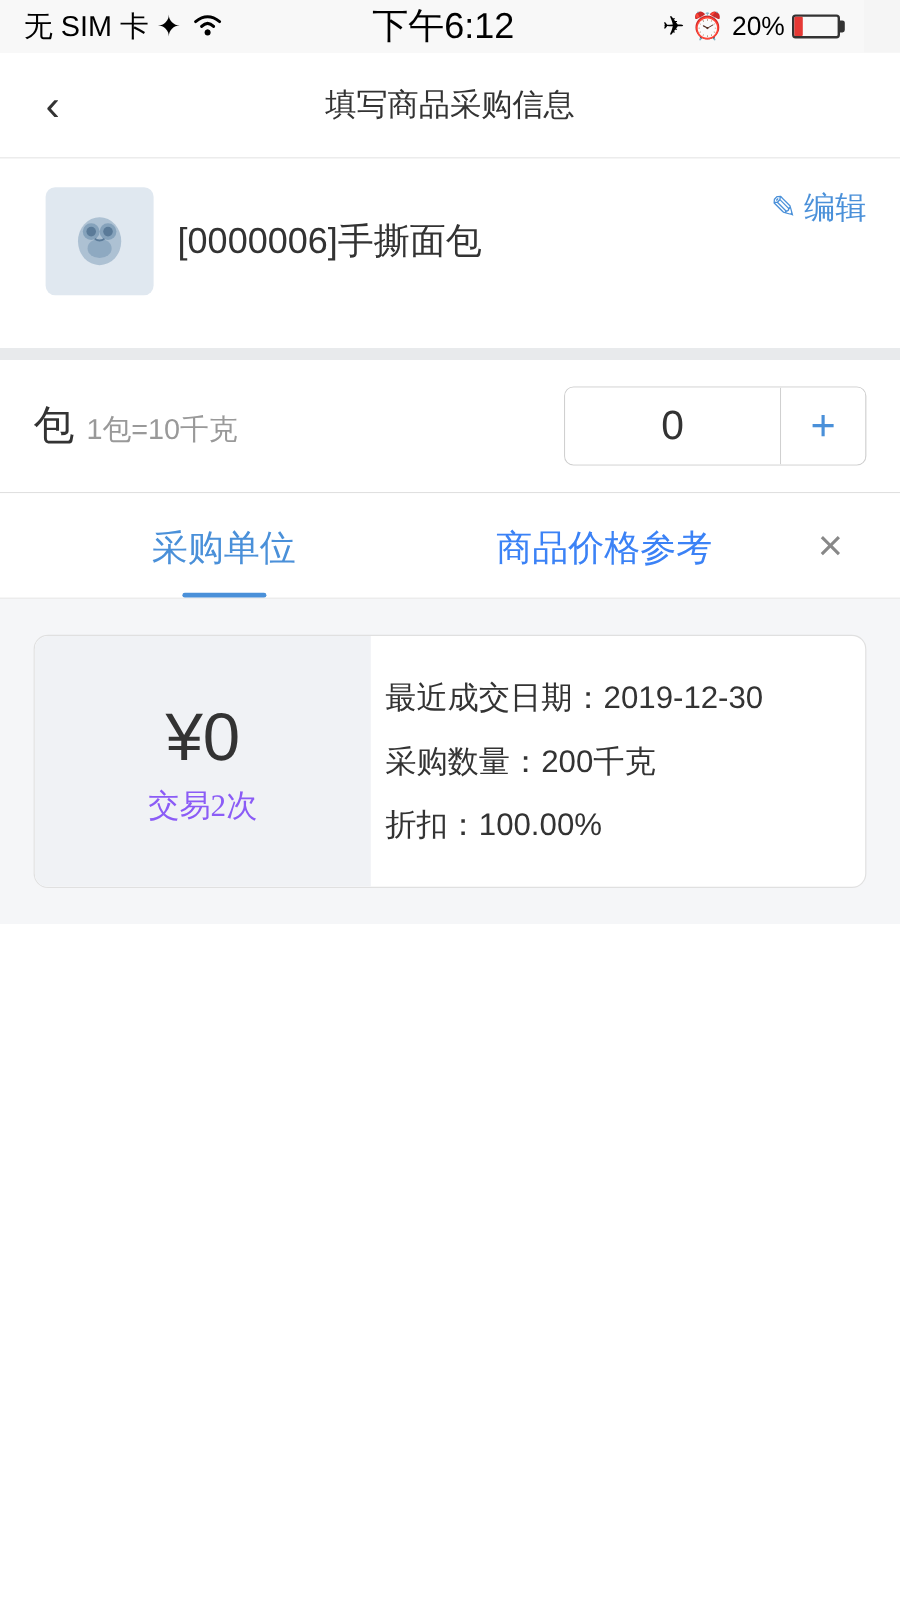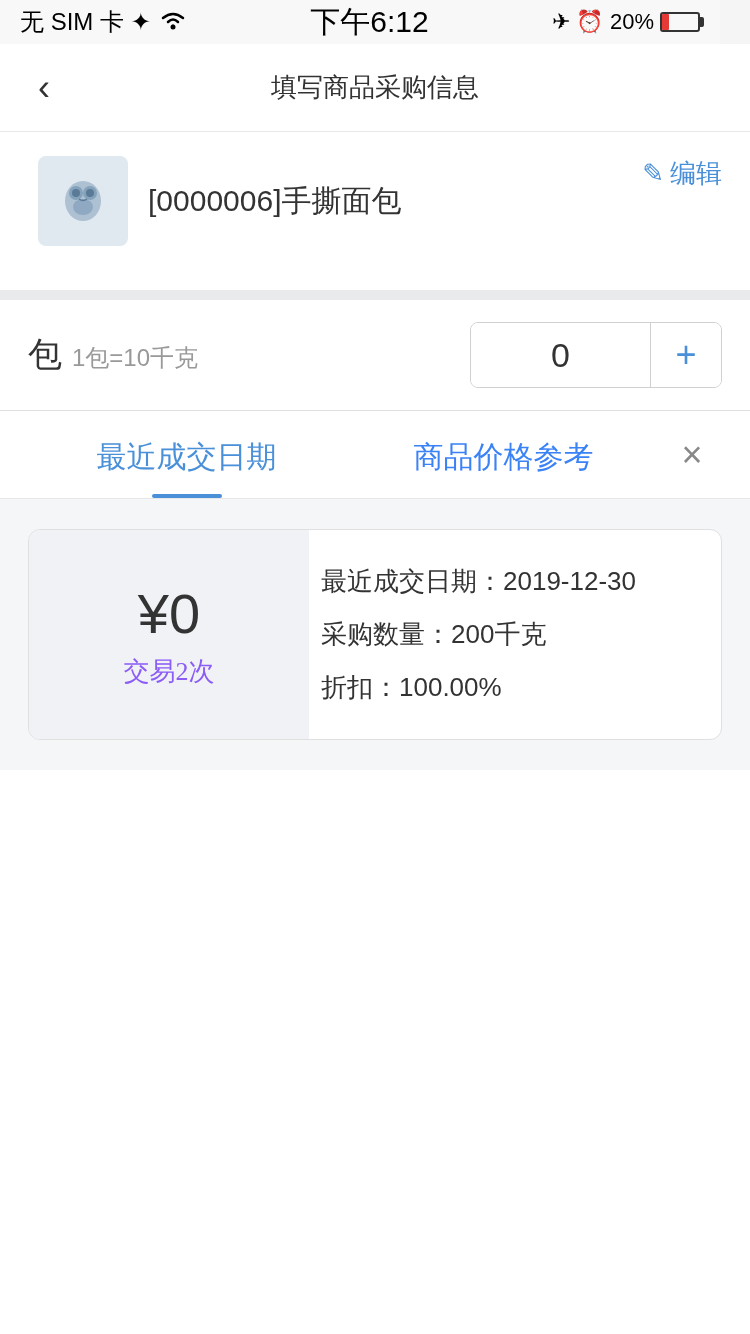--- a/index.html
+++ b/index.html
@@ -402,21 +402,21 @@
     </div>
     <div class="quantity-control">
       <input type="text" class="qty-input" value="0" style="">
       <div class="qty-plus">+</div>
     </div>
   </div>
 
   <div class="price-panel">
 
     <div class="tab-bar">
-      <div class="tab-item active">最近成交日期</div>
+      <div class="tab-item active">采购单位</div>
       <div class="tab-item">商品价格参考</div>
       <div class="tab-close">×</div>
     </div>
 
     <div class="transaction-area">
       <div class="transaction-card">
         <div class="transaction-left">
           <span class="tx-price">¥0</span>
           <span class="tx-count">交易2次</span>
         </div>

